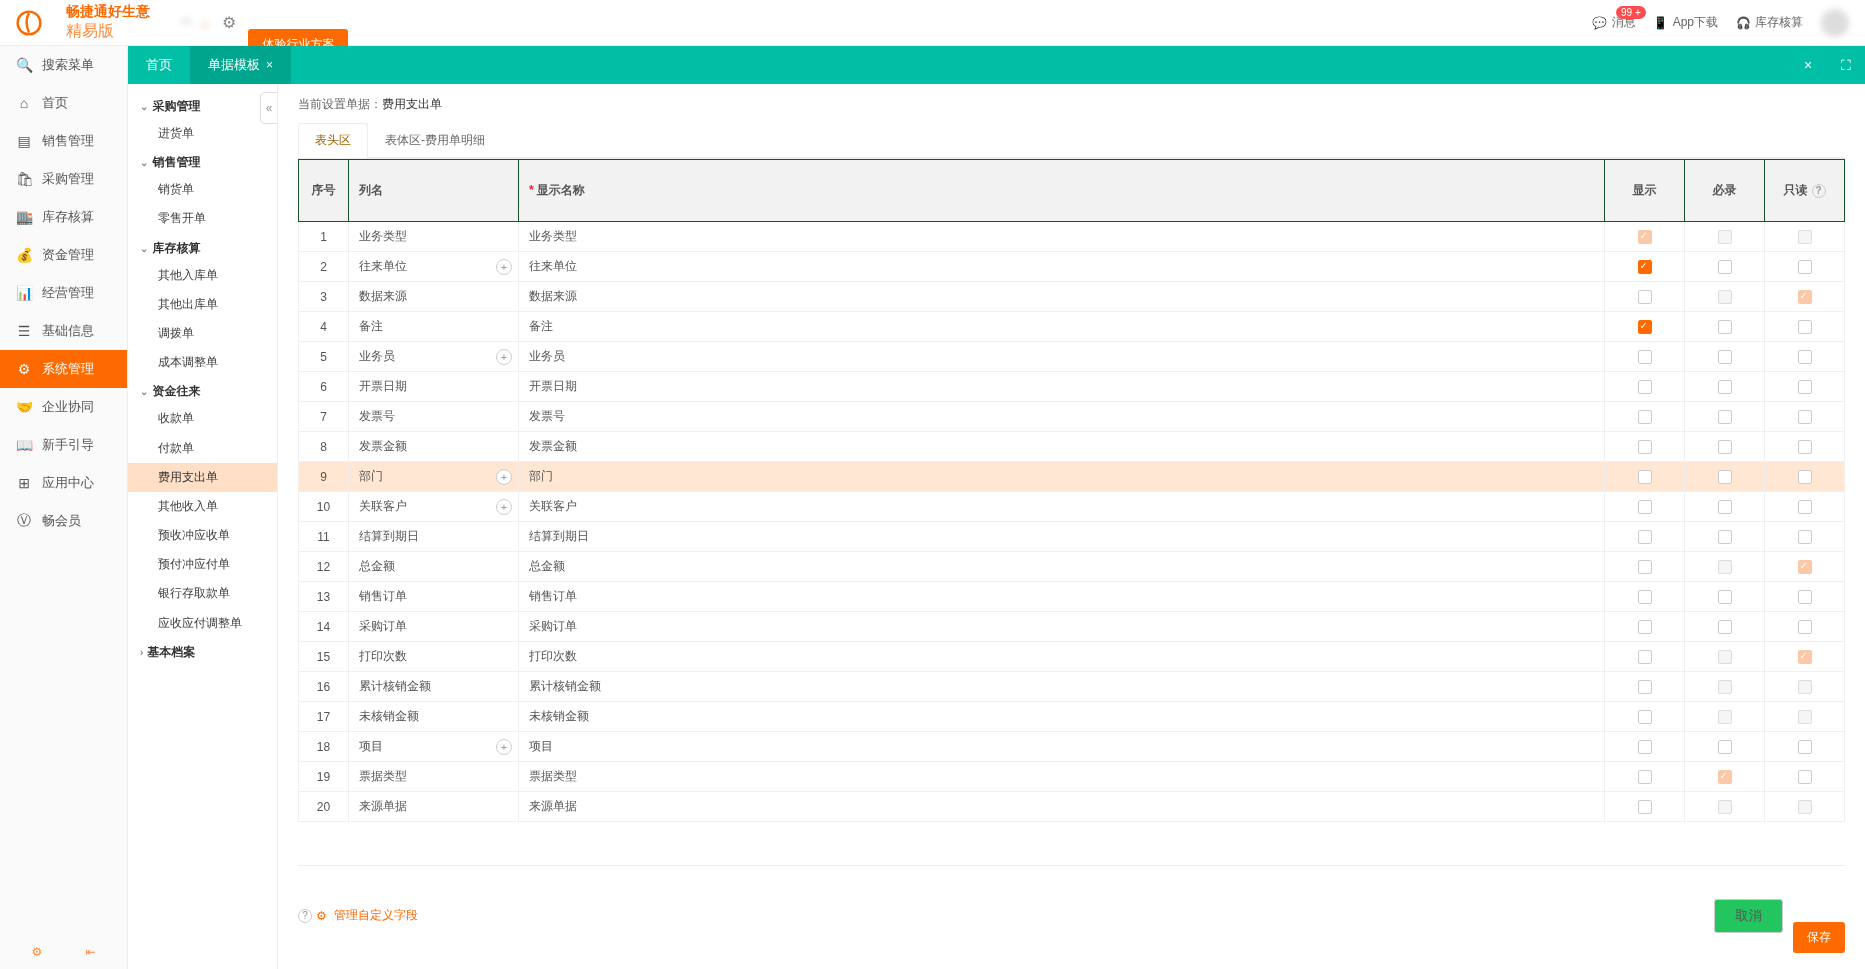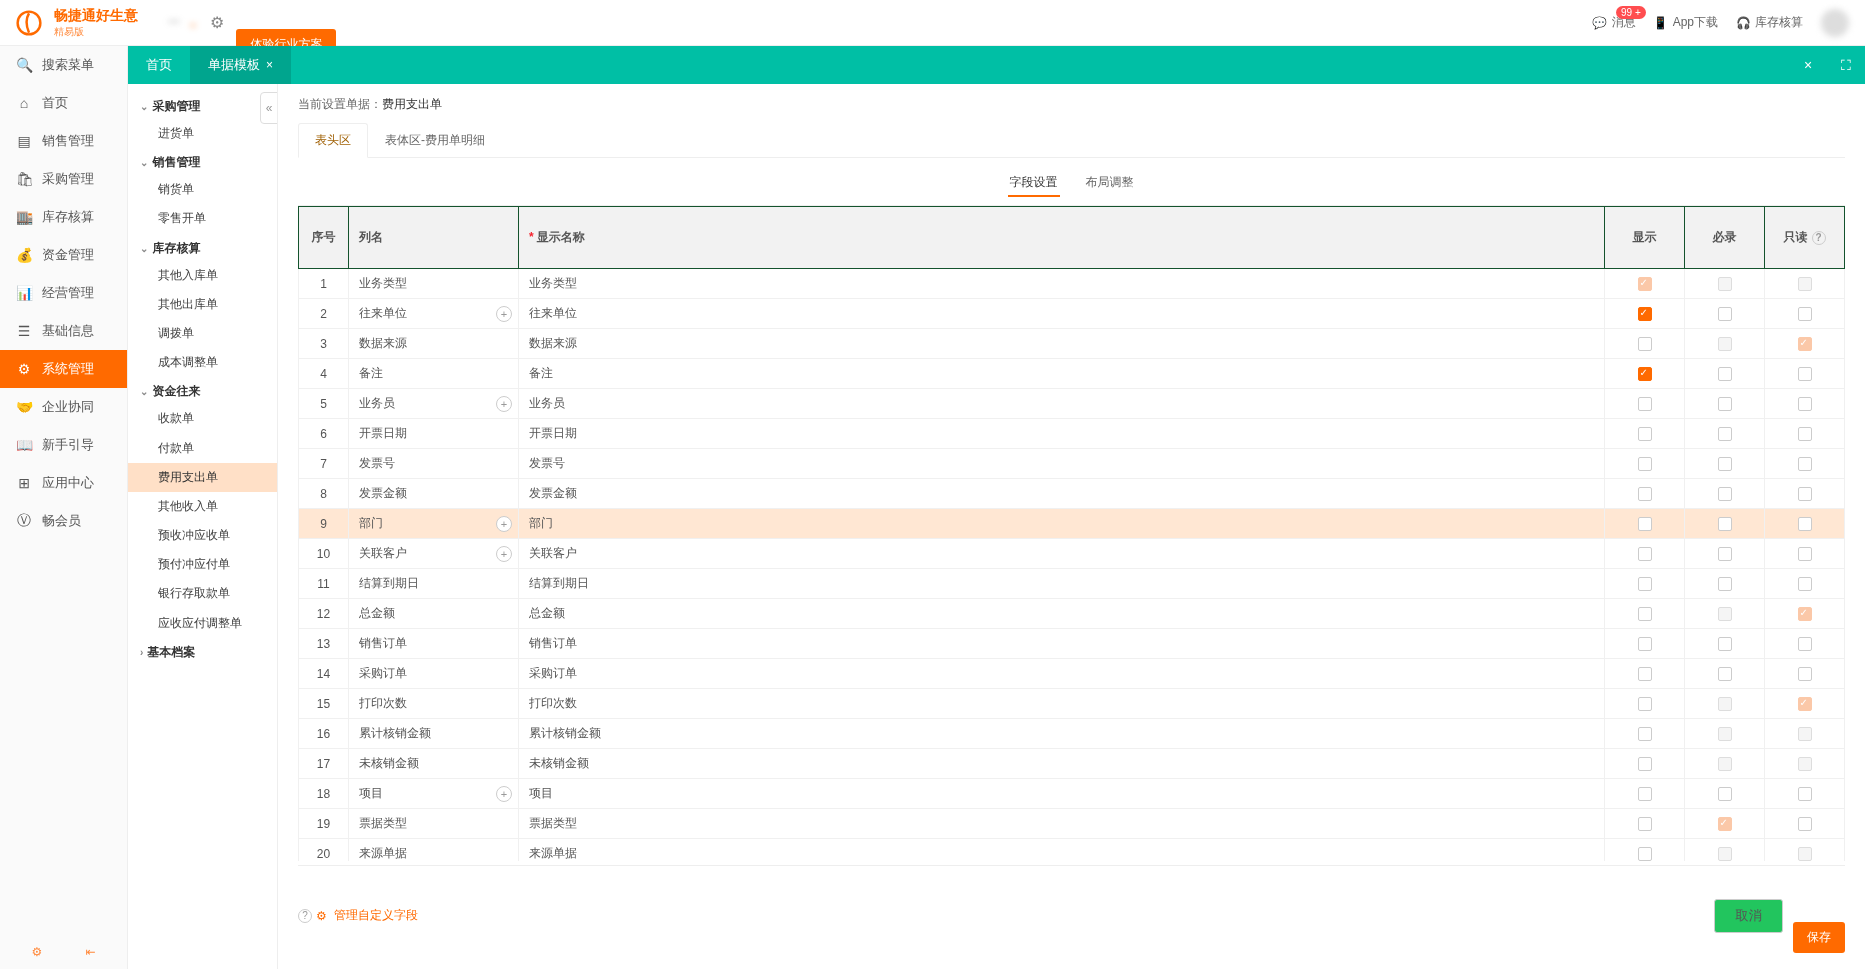--- a/index.html
+++ b/index.html
@@ -1,22 +1,22 @@
 <!DOCTYPE html>
 <html><head>
 <meta charset="utf-8">
 <style>
 * { margin: 0; padding: 0; box-sizing: border-box; }
 body { font-family: -apple-system, BlinkMacSystemFont, "Microsoft YaHei", sans-serif; font-size: 12px; color: #333; background: #fff; overflow: hidden; }
 .app { display: flex; flex-direction: column; height: 100vh; }
 .header { height: 46px; display: flex; align-items: center; padding: 0 16px; border-bottom: 1px solid #eee; }
-.logo { display: flex; align-items: center; gap: 12px; }
+.logo { display: flex; align-items: center; gap: 24px; }
 .logo-icon { width: 26px; height: 26px; }
 .logo-text { font-size: 14px; font-weight: bold; color: #ff6a00; }
-.logo-sub { font-size: 10px; color: #ff8a3d; }
+.logo-sub { font-size: 16px; color: #ff8a3d; }
 .company-sel { margin-left: 30px; display: flex; align-items: center; gap: 8px; filter: blur(3px); }
 .company-name { color: #666; }
 .chev-down { color: #ff6a00; }
 .gear { margin-left: 12px; color: #888; font-size: 16px; cursor: pointer; margin-right: 12px; }
 .btn-orange { background: #ff6a00; color: #fff; border: none; padding: 7px 14px; border-radius: 3px; cursor: pointer; font-size: 12px; margin-top: 44px; }
 .header-right { margin-left: auto; display: flex; align-items: center; gap: 18px; color: #666; }
 .hr-item { display: flex; align-items: center; gap: 4px; cursor: pointer; position: relative; }
 .badge { position: absolute; top: -8px; right: -10px; background: #ff4d4f; color: #fff; border-radius: 8px; padding: 1px 5px; font-size: 10px; }
 .avatar { width: 28px; height: 28px; border-radius: 50%; background: #ddd; filter: blur(3px); }
 .body { flex: 1; display: flex; min-height: 0; }
@@ -216,24 +216,20 @@
         </div>
 
         <div class="main">
           <div class="crumb">
             <span>当前设置单据：</span><b>费用支出单</b>
           </div>
           <div class="section-tabs">
             <div class="stab active">表头区</div>
             <div class="stab">表体区-费用单明细</div>
           </div>
-          <div class="subtabs">
-            <div class="subtab active">字段设置</div>
-            <div class="subtab">布局调整</div>
-          </div>
           <div class="table-wrap">
             <table>
               <thead>
                   <tr>
                 <th class="col-seq">序号</th>
                 <th class="col-name">列名</th>
                 <th><span class="req-star">*</span><span>显示名称</span></th>
                 <th class="col-check">显示</th>
                 <th class="col-check">必录</th>
                 <th class="col-check"><span>只读</span><span class="help-q">?</span></th>

